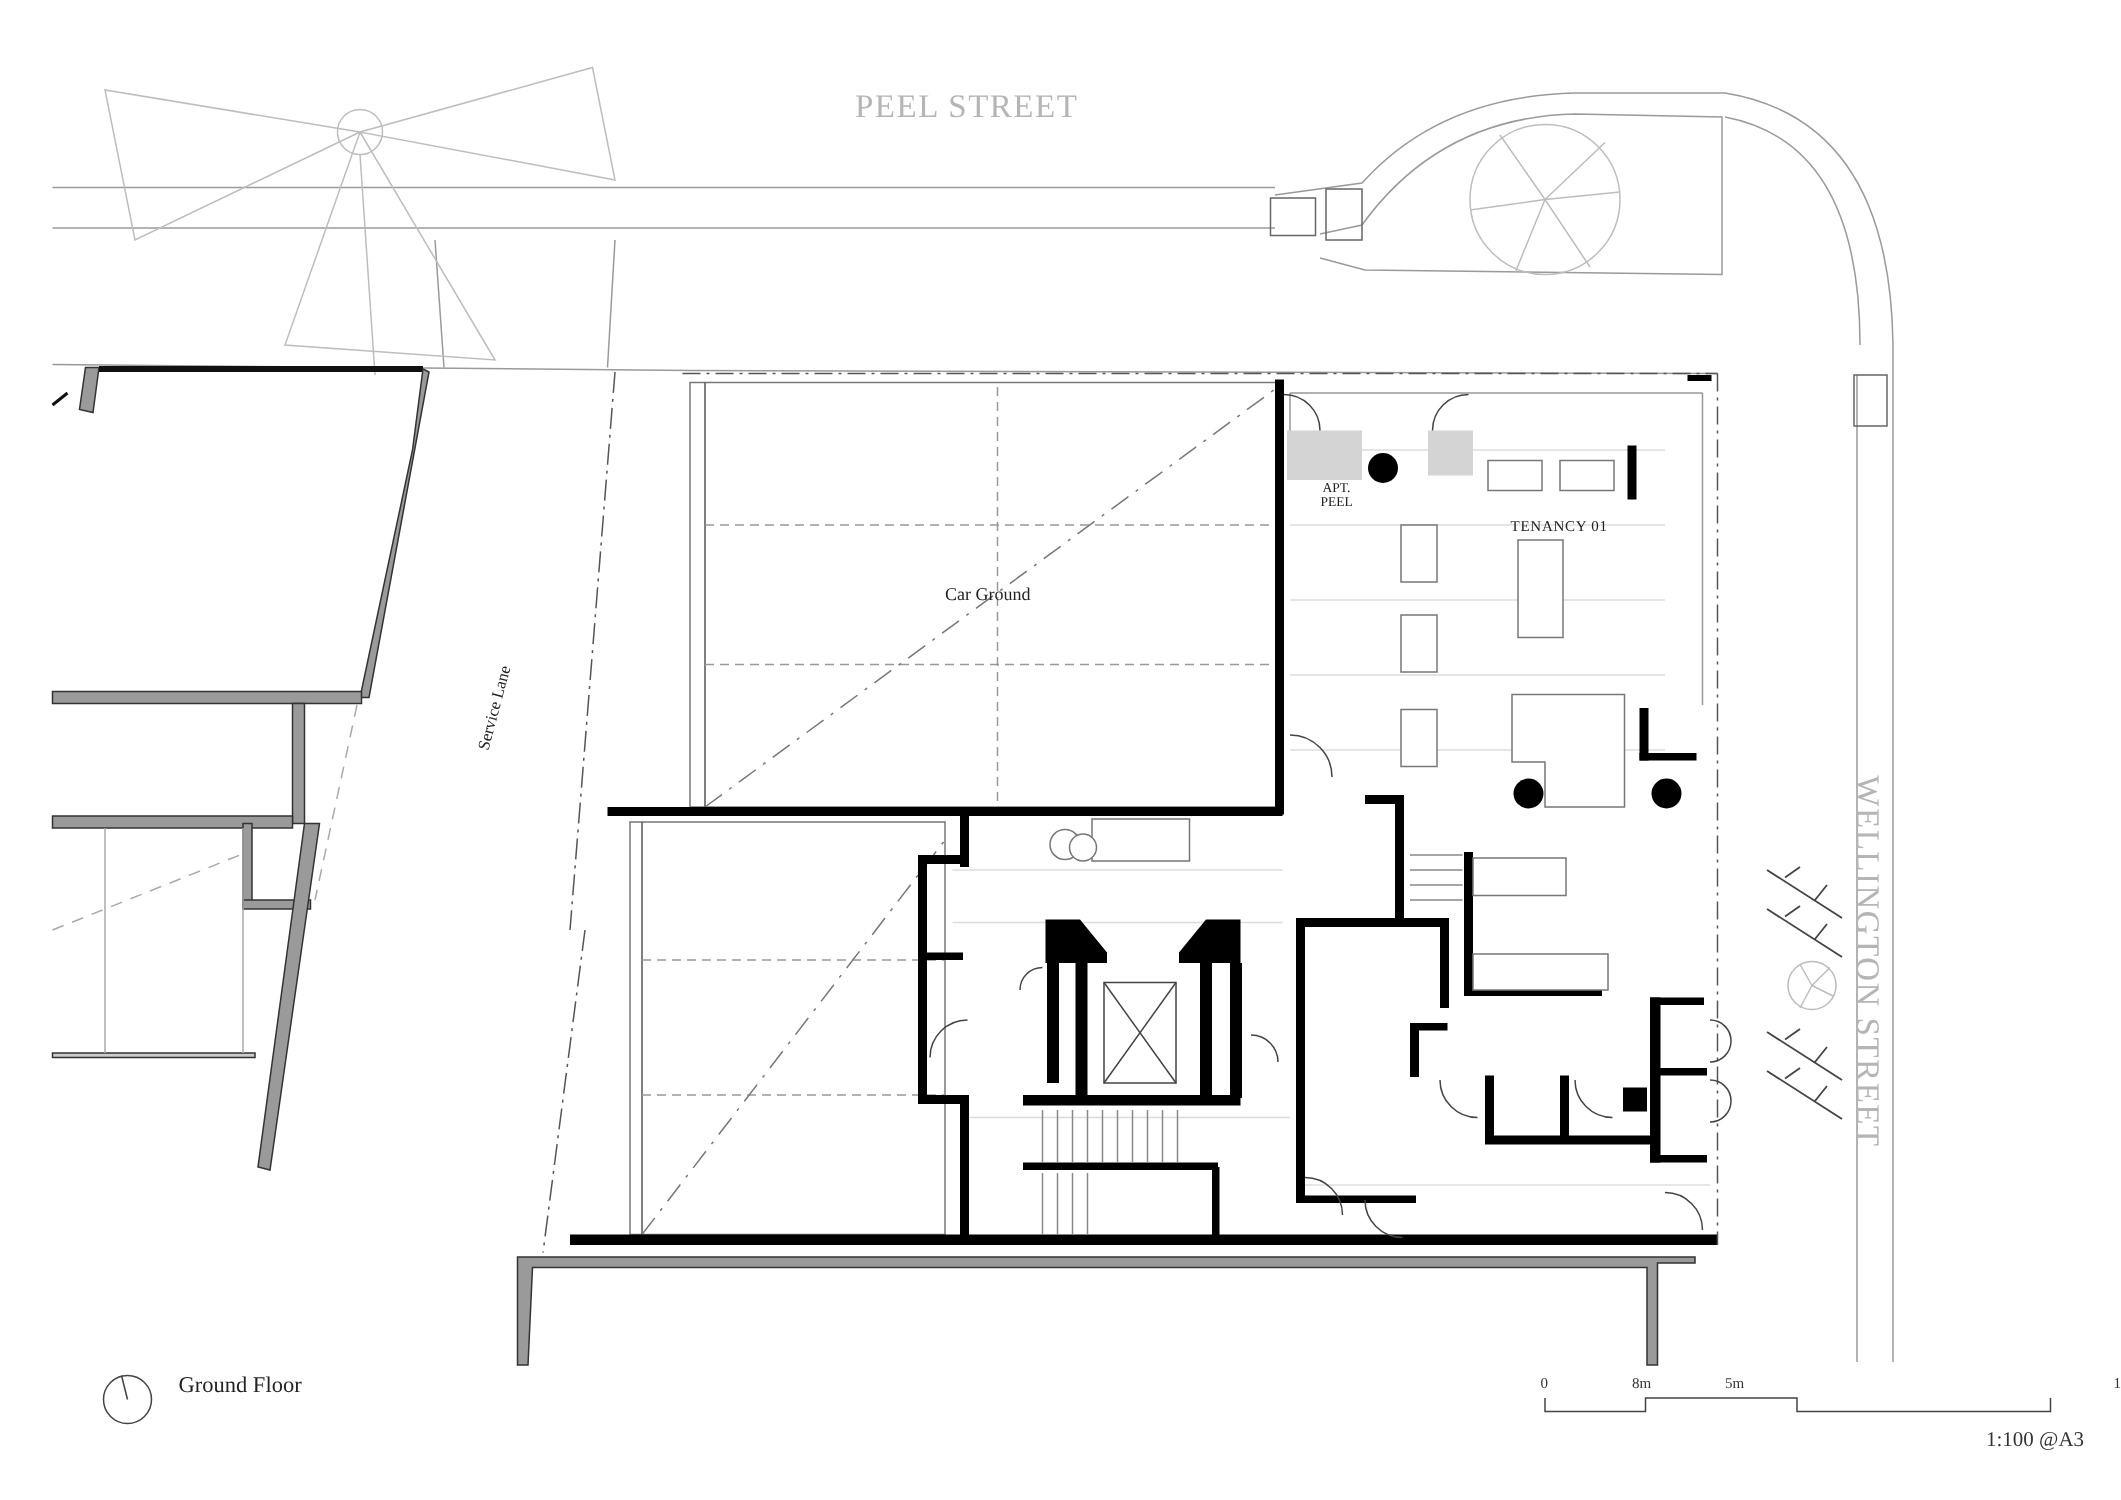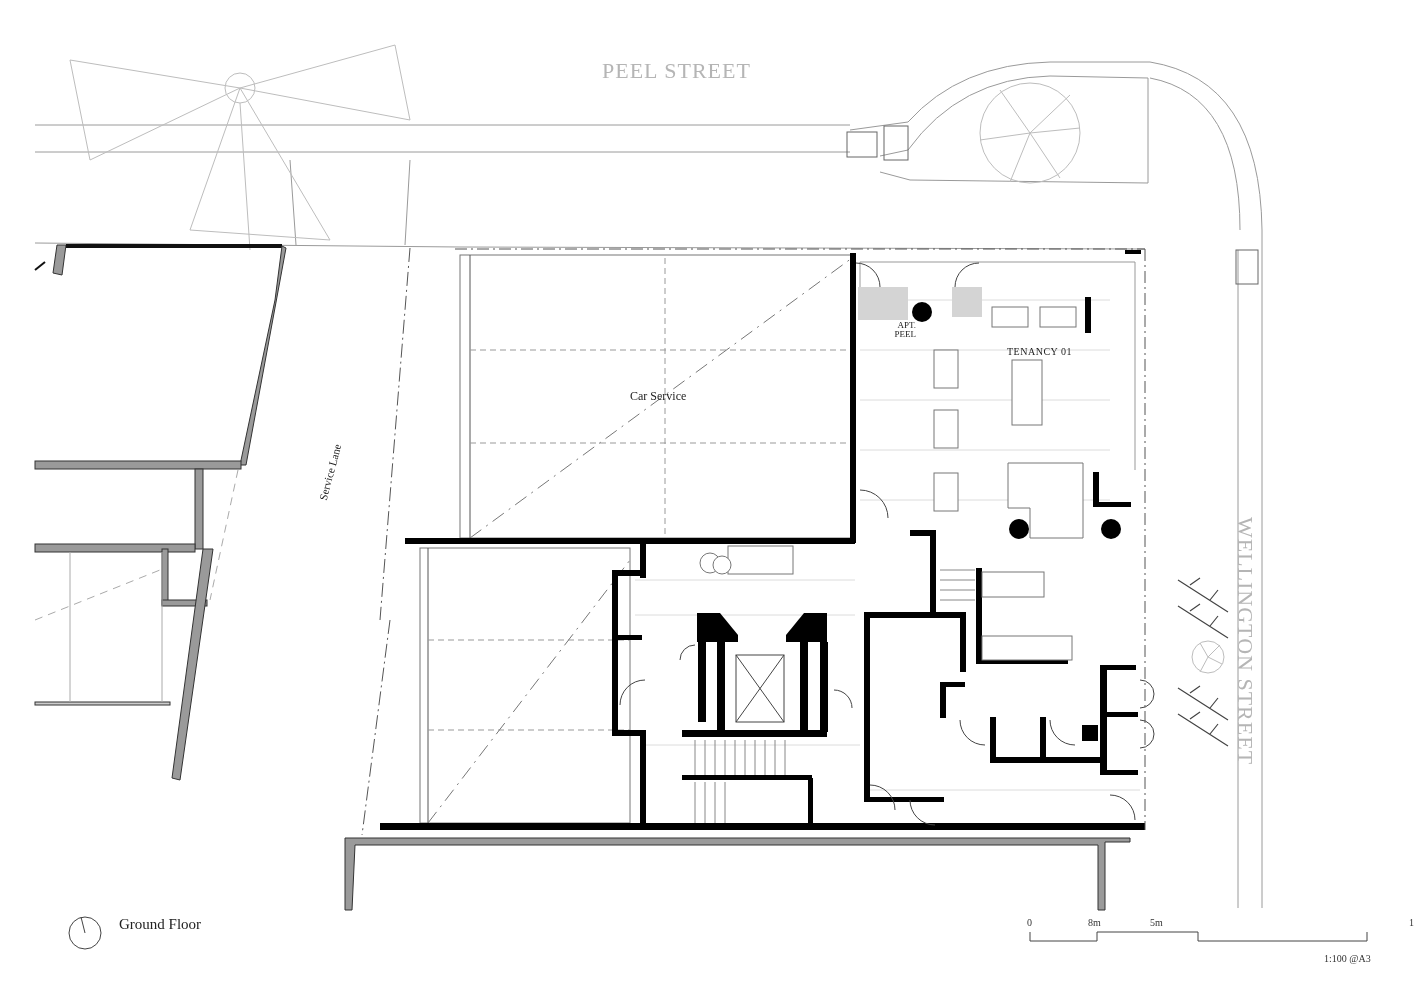--- a/index.html
+++ b/index.html
@@ -1,28 +1,28 @@
 <!DOCTYPE html>
 <html><head>
   <meta charset="utf-8">
   <style>
     html, body { margin: 0; padding: 0; background: #ffffff; }
     body { width: 1414px; height: 1000px; position: relative; overflow: hidden; font-family: "DejaVu Serif", serif; }
     #plan { position: absolute; left: 0; top: 0; width: 1414px; height: 1000px; }
-    .street-label { position: absolute; color: #b5b5b5; font-family: "Liberation Serif", serif; font-size: 22px; letter-spacing: 1px; white-space: nowrap; margin-left: 32px; }
+    .street-label { position: absolute; color: #b5b5b5; font-family: "Liberation Serif", serif; font-size: 22px; letter-spacing: 1px; white-space: nowrap; }
     .street-peel { left: 570px; top: 58px; }
     .street-wellington { left: 1245px; top: 628px; transform: rotate(90deg); transform-origin: center center; width: 300px; text-align: center; margin-left: -150px; }
     .room-label { position: absolute; font-family: "Liberation Serif", serif; color: #222; white-space: nowrap; }
     .lbl-car { left: 630px; top: 389px; font-size: 12px; }
     .lbl-tenancy { left: 995px; top: 346px; font-size: 10px; letter-spacing: .5px; margin-left: 12px; }
-    .lbl-apt { left: 866px; top: 321px; font-size: 9px; line-height: 9px; text-align: right; width: 50px; }
+    .lbl-apt { left: 866px; top: 321px; font-size: 9px; line-height: 9px; text-align: center; width: 50px; }
     .lbl-service { left: 290px; top: 466px; font-size: 11px; transform: rotate(-75deg); transform-origin: center center; width: 80px; text-align: center; }
     .title { position: absolute; left: 119px; top: 916px; font-family: "Liberation Serif", serif; font-size: 15px; color: #222; }
     .scale-tick { position: absolute; font-family: "Liberation Serif", serif; font-size: 10px; color: #333; top: 917px; }
-    .scale-ratio { position: absolute; left: 1324px; top: 953px; font-family: "Liberation Serif", serif; font-size: 10px; color: #333; text-align: center; }
+    .scale-ratio { position: absolute; left: 1324px; top: 953px; font-family: "Liberation Serif", serif; font-size: 14px; color: #333; text-align: center; }
   </style>
 </head>
 <body>
 
 <svg id="plan" viewBox="0 0 1414 1000" xmlns="http://www.w3.org/2000/svg">
 
   <g stroke="#9a9a9a" fill="none" stroke-width="1">
     <line x1="35" y1="125" x2="850" y2="125"></line>
     <line x1="35" y1="152" x2="850" y2="152"></line>
     <line x1="35" y1="243" x2="460" y2="247"></line>
@@ -250,21 +250,21 @@
   </g>
 
   <g stroke="#333" fill="#9a9a9a" stroke-width="1">
     <polygon points="345,838 1130,838 1130,842 1105,842 1105,910 1098,910 1098,845 355,845 352,910 345,910"></polygon>
   </g>
 </svg>
 
 <div class="street-label street-peel">PEEL   STREET</div>
 <div class="street-label street-wellington">WELLINGTON   STREET</div>
 <div class="room-label lbl-service">Service Lane</div>
-<div class="room-label lbl-car">Car Service</div>
+<div class="room-label lbl-car">Car Ground</div>
 <div class="room-label lbl-tenancy">TENANCY 01</div>
 <div class="room-label lbl-apt">
   <div>APT.</div>
   <div>PEEL</div>
 </div>
 
 <div class="title">Ground Floor</div>
 <div class="scale-tick" style="left:1027px">0</div>
 <div class="scale-tick" style="left:1088px">8m</div>
 <div class="scale-tick" style="left:1150px">5m</div>

